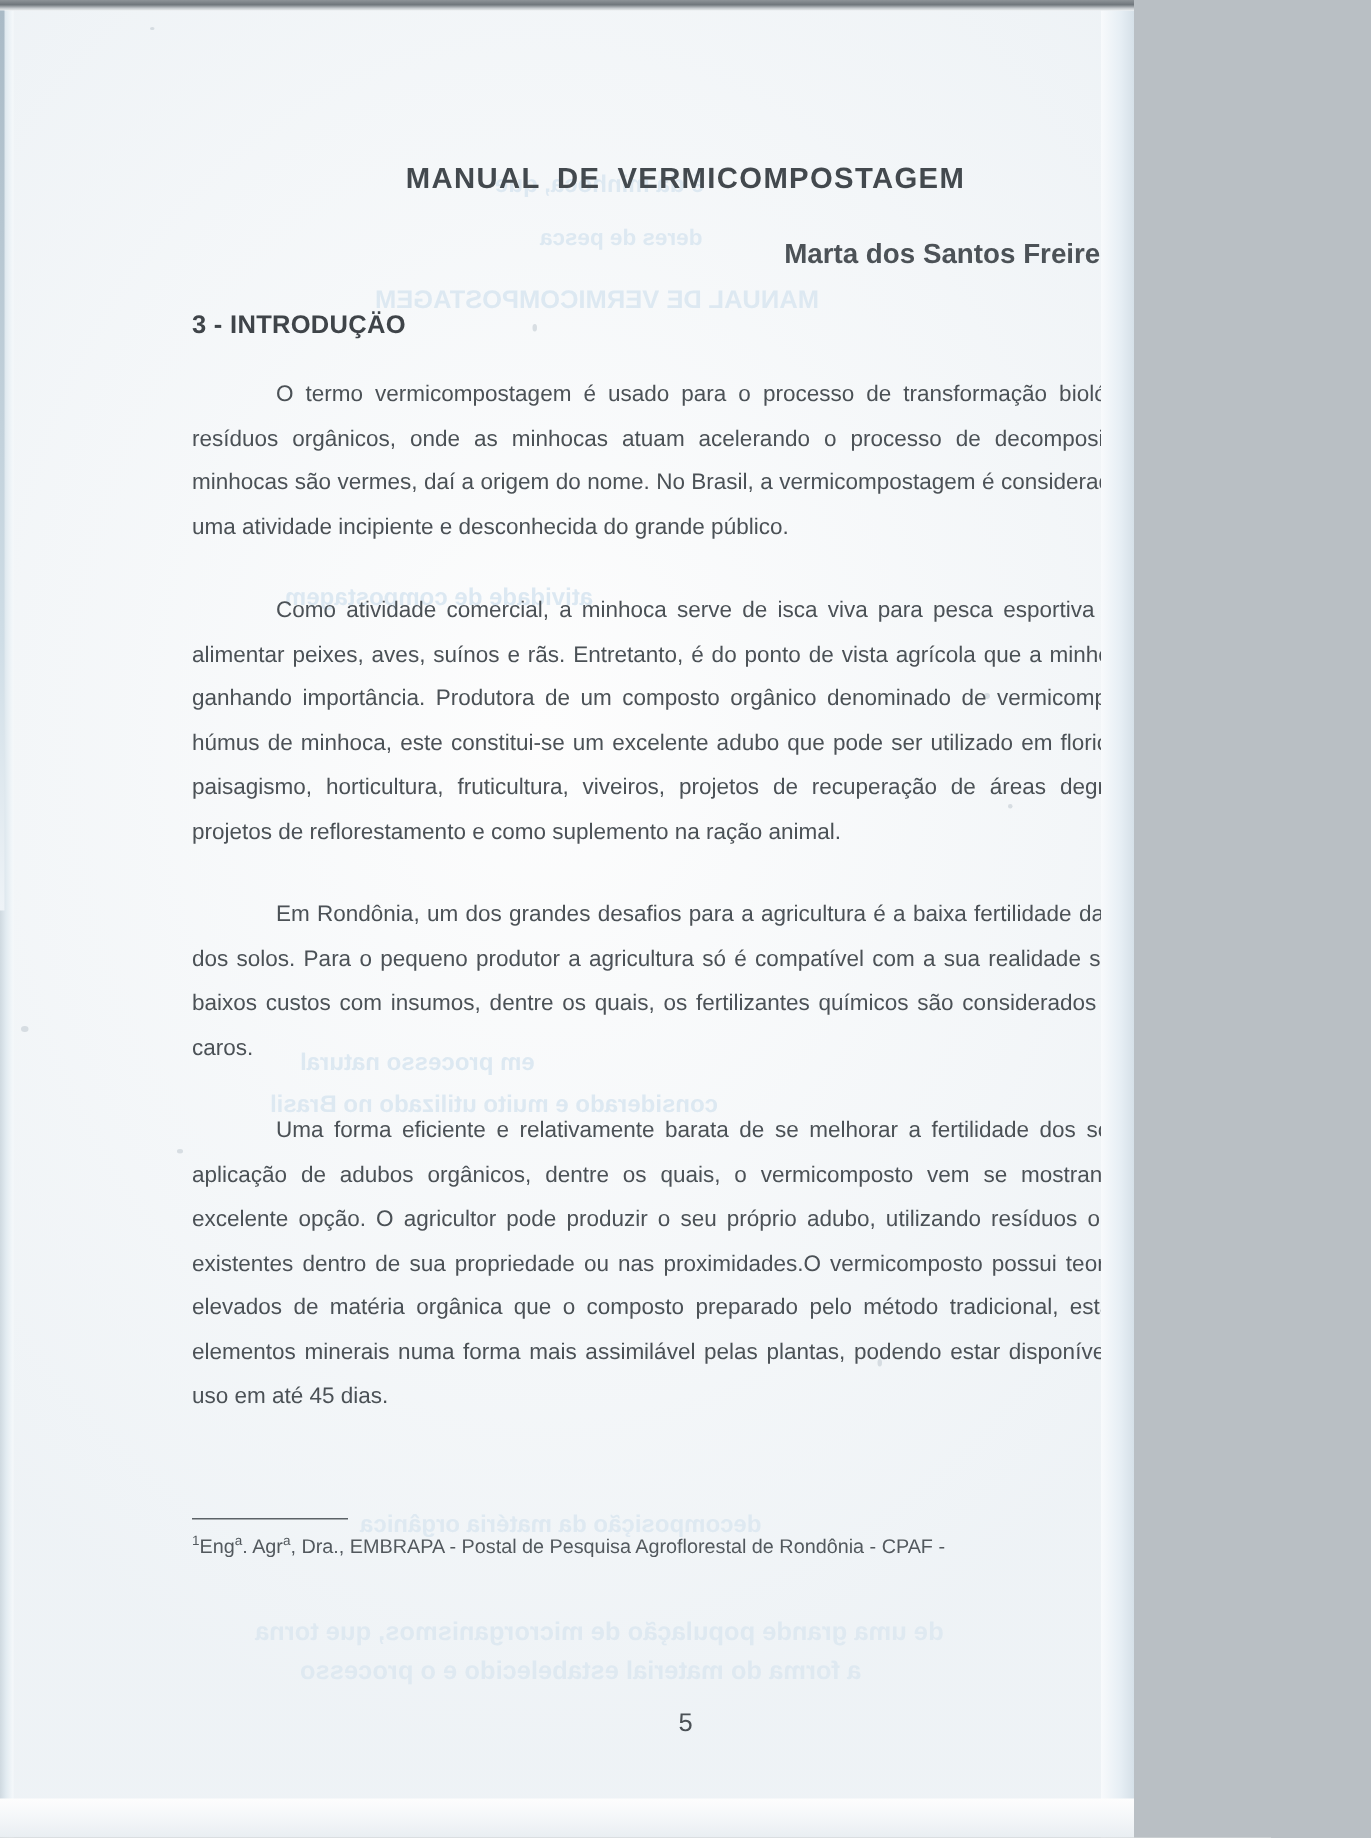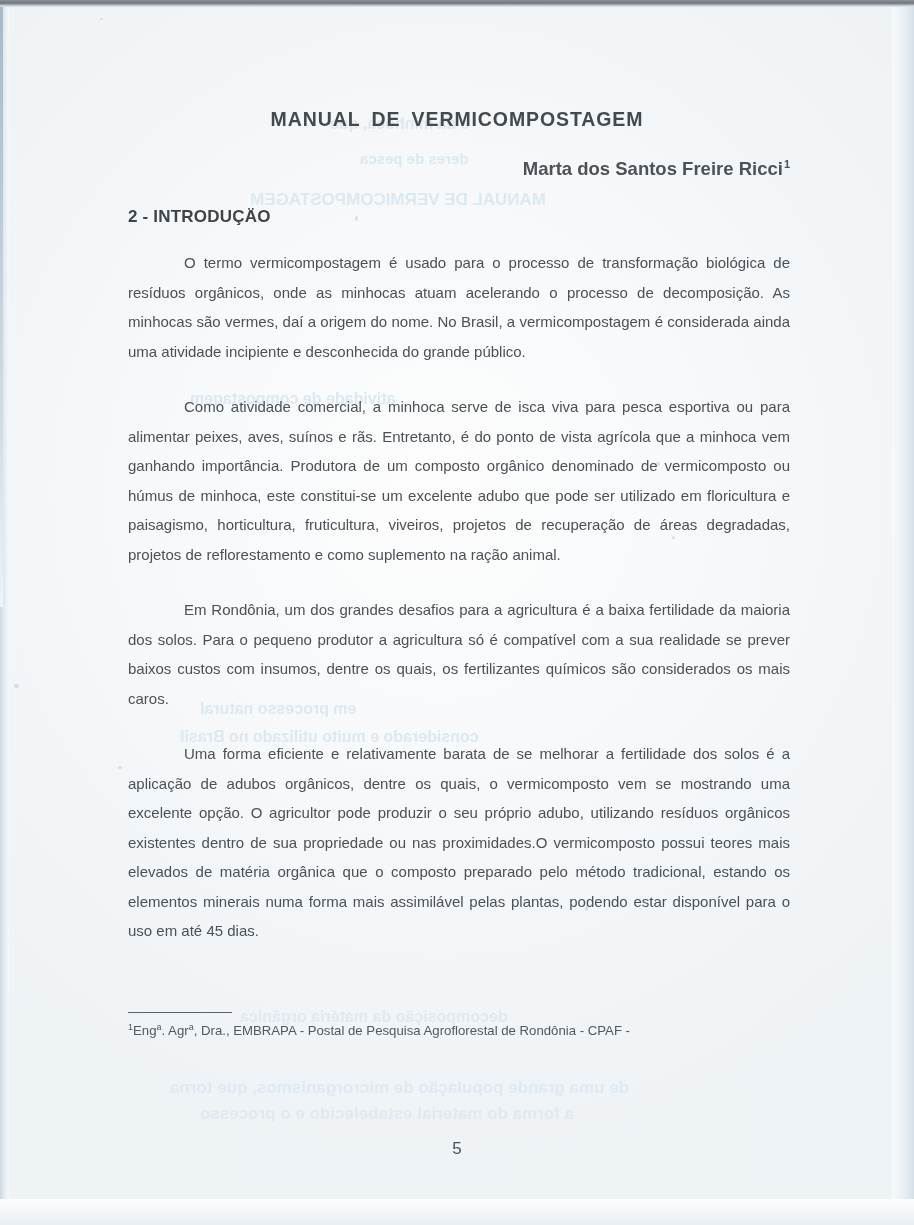--- a/index.html
+++ b/index.html
@@ -3,21 +3,21 @@
 <meta charset="utf-8">
 <style>
   html, body {
     margin: 0;
     padding: 0;
     background: #b9bfc4;
   }
 
   .scan-page {
     position: relative;
-    width: 914px;
+    width: 756px;
     height: 1225px;
     overflow: hidden;
     background: #fdfdfd;
     font-family: "Liberation Sans", sans-serif;
   }
 
   
   .edge-top {
     position: absolute;
     top: 0; left: 0;
@@ -219,21 +219,21 @@
   <div class="speck" style="top:1206px; left:430px; width:4px; height:3px;"></div>
 
   <div class="content">
 
     <div class="doc-title">MANUAL DE VERMICOMPOSTAGEM</div>
 
     <div class="author-line">
       <span>Marta dos Santos Freire Ricci</span><sup>1</sup>
     </div>
 
-    <div class="section-heading">2 - INTRODUÇÄO</div>
+    <div class="section-heading">3 - INTRODUÇÄO</div>
 
     <div class="body-block" id="body-block" style="top: 248px;">
         <p>O termo vermicompostagem é usado para o processo de transformação biológica de resíduos orgânicos, onde as minhocas atuam acelerando o processo de decomposição. As minhocas são vermes, daí a origem do nome. No Brasil, a vermicompostagem é considerada ainda uma atividade incipiente e desconhecida do grande público.</p>
         <p>Como atividade comercial, a minhoca serve de isca viva para pesca esportiva ou para alimentar peixes, aves, suínos e rãs. Entretanto, é do ponto de vista agrícola que a minhoca vem ganhando importância. Produtora de um composto orgânico denominado de vermicomposto ou húmus de minhoca, este constitui-se um excelente adubo que pode ser utilizado em floricultura e paisagismo, horticultura, fruticultura, viveiros, projetos de recuperação de áreas degradadas, projetos de reflorestamento e como suplemento na ração animal.</p>
         <p>Em Rondônia, um dos grandes desafios para a agricultura é a baixa fertilidade da maioria dos solos. Para o pequeno produtor a agricultura só é compatível com a sua realidade se prever baixos custos com insumos, dentre os quais, os fertilizantes químicos são considerados os mais caros.</p>
         <p>Uma forma eficiente e relativamente barata de se melhorar a fertilidade dos solos é a aplicação de adubos orgânicos, dentre os quais, o vermicomposto vem se mostrando uma excelente opção. O agricultor pode produzir  o seu próprio adubo, utilizando resíduos orgânicos existentes dentro de sua propriedade ou nas proximidades.O vermicomposto possui teores mais elevados de matéria orgânica  que o composto preparado pelo método tradicional, estando os elementos minerais numa forma mais assimilável pelas plantas, podendo estar disponível para o uso em até 45 dias.</p>
       </div>
 
     <div class="footnote-rule"></div>
 

